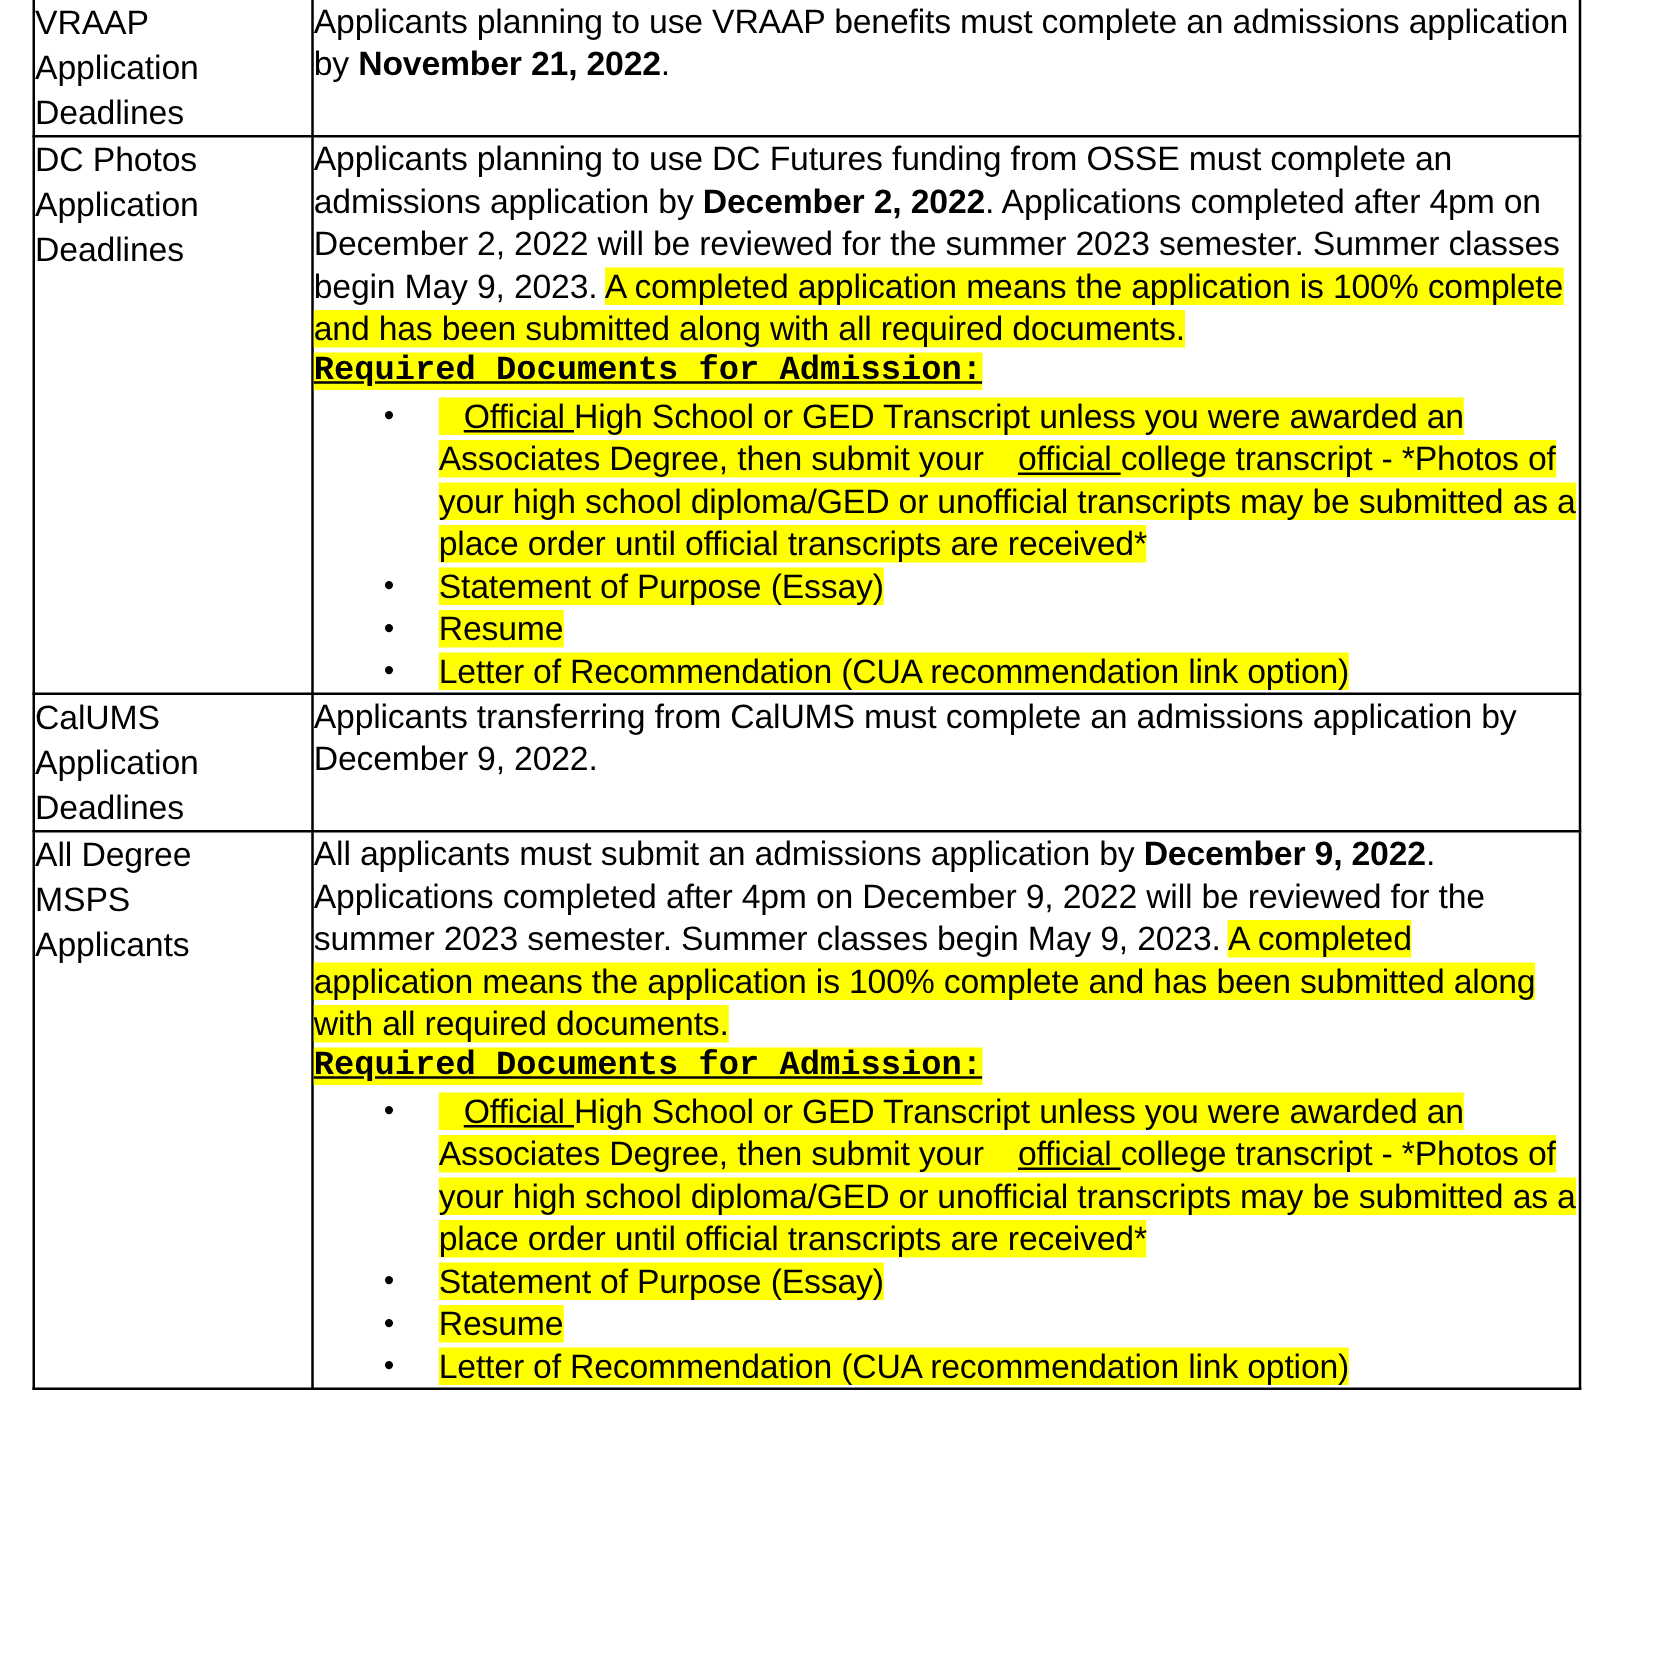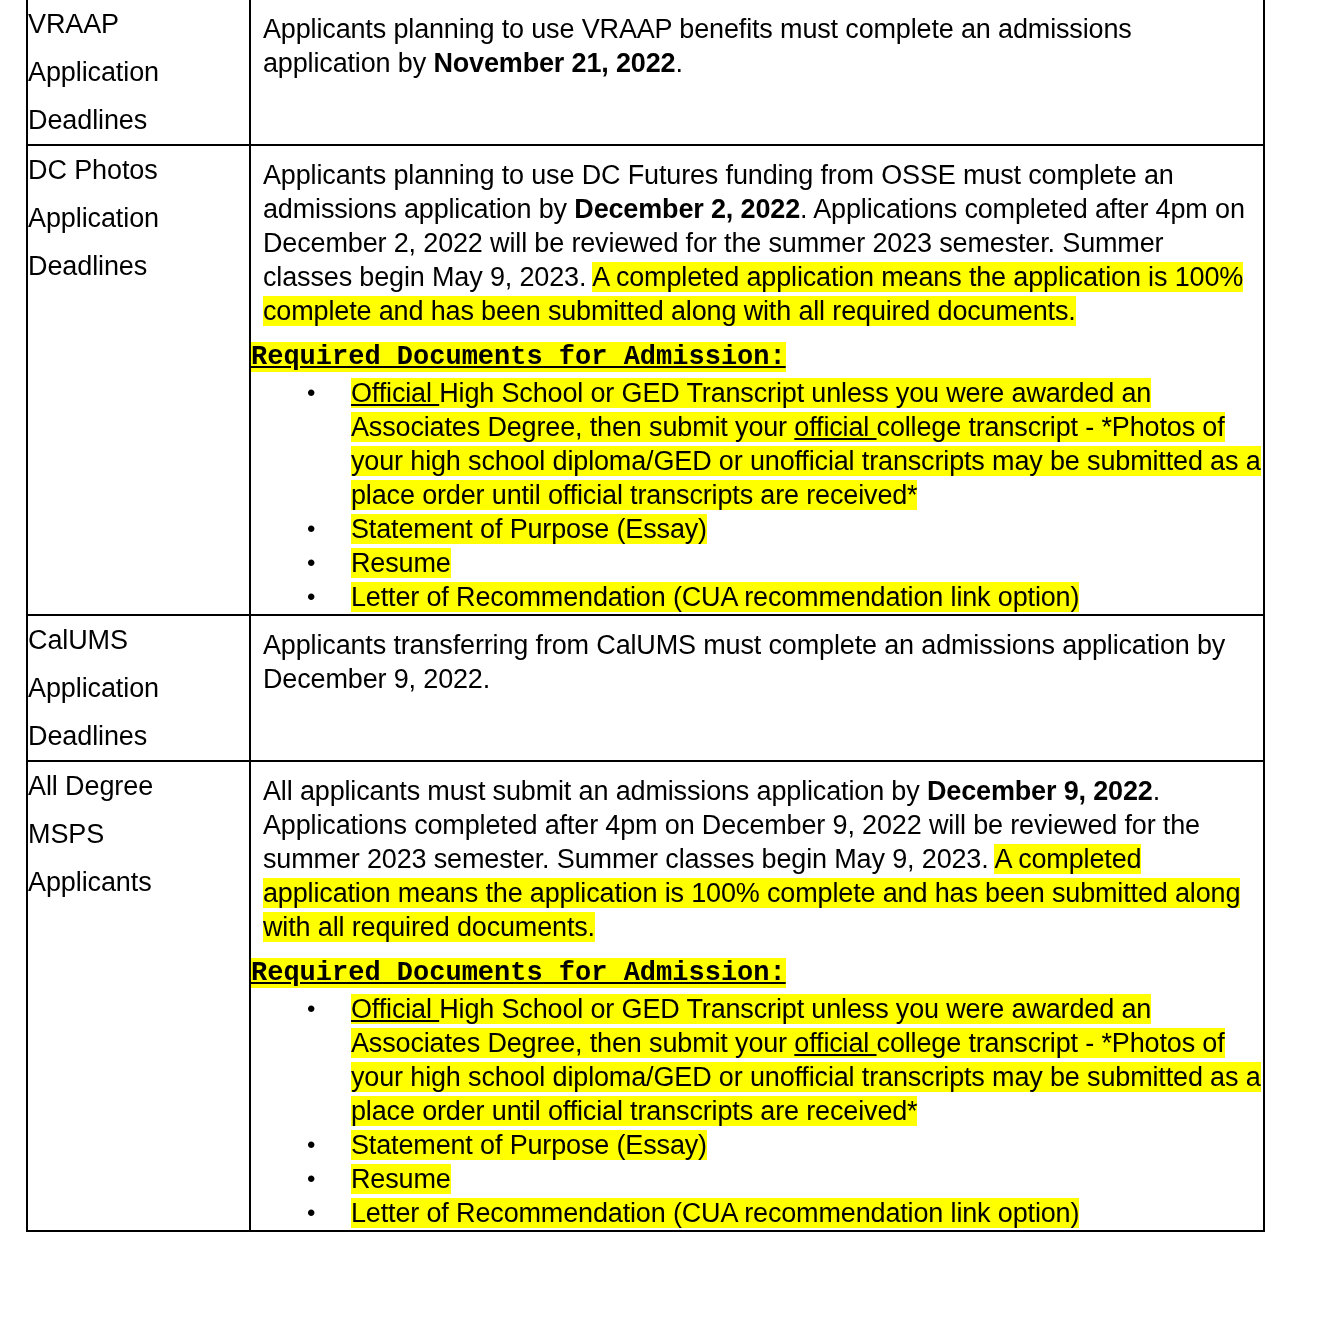--- a/index.html
+++ b/index.html
@@ -41,43 +41,44 @@
     width: 221px;
     padding: 14px 10px 16px 12px;
   }
 
   td.body-cell {
     padding: 14px 10px 16px 12px;
   }
 
   .label-text {
     font-size: 27px;
-    line-height: 48px;
+    line-height: 36px;
     letter-spacing: -0.1px;
     white-space: pre-line;
   }
 
   .para {
     font-size: 27px;
     line-height: 34px;
     letter-spacing: -0.15px;
-    margin: 12px;
+    margin: 0;
     text-align: left;
   }
 
   .hl {
     background-color: #ffff00;
   }
 
   b, .bold {
     font-weight: bold;
   }
 
   u, .ul {
     text-decoration: underline;
+    padding-left: 20px;
   }
 
   .req-head {
     font-size: 27px;
     line-height: 34px;
     font-weight: bold;
     text-decoration: underline;
     background-color: #ffff00;
     display: inline;
     font-family: Liberation Mono, monospace;

